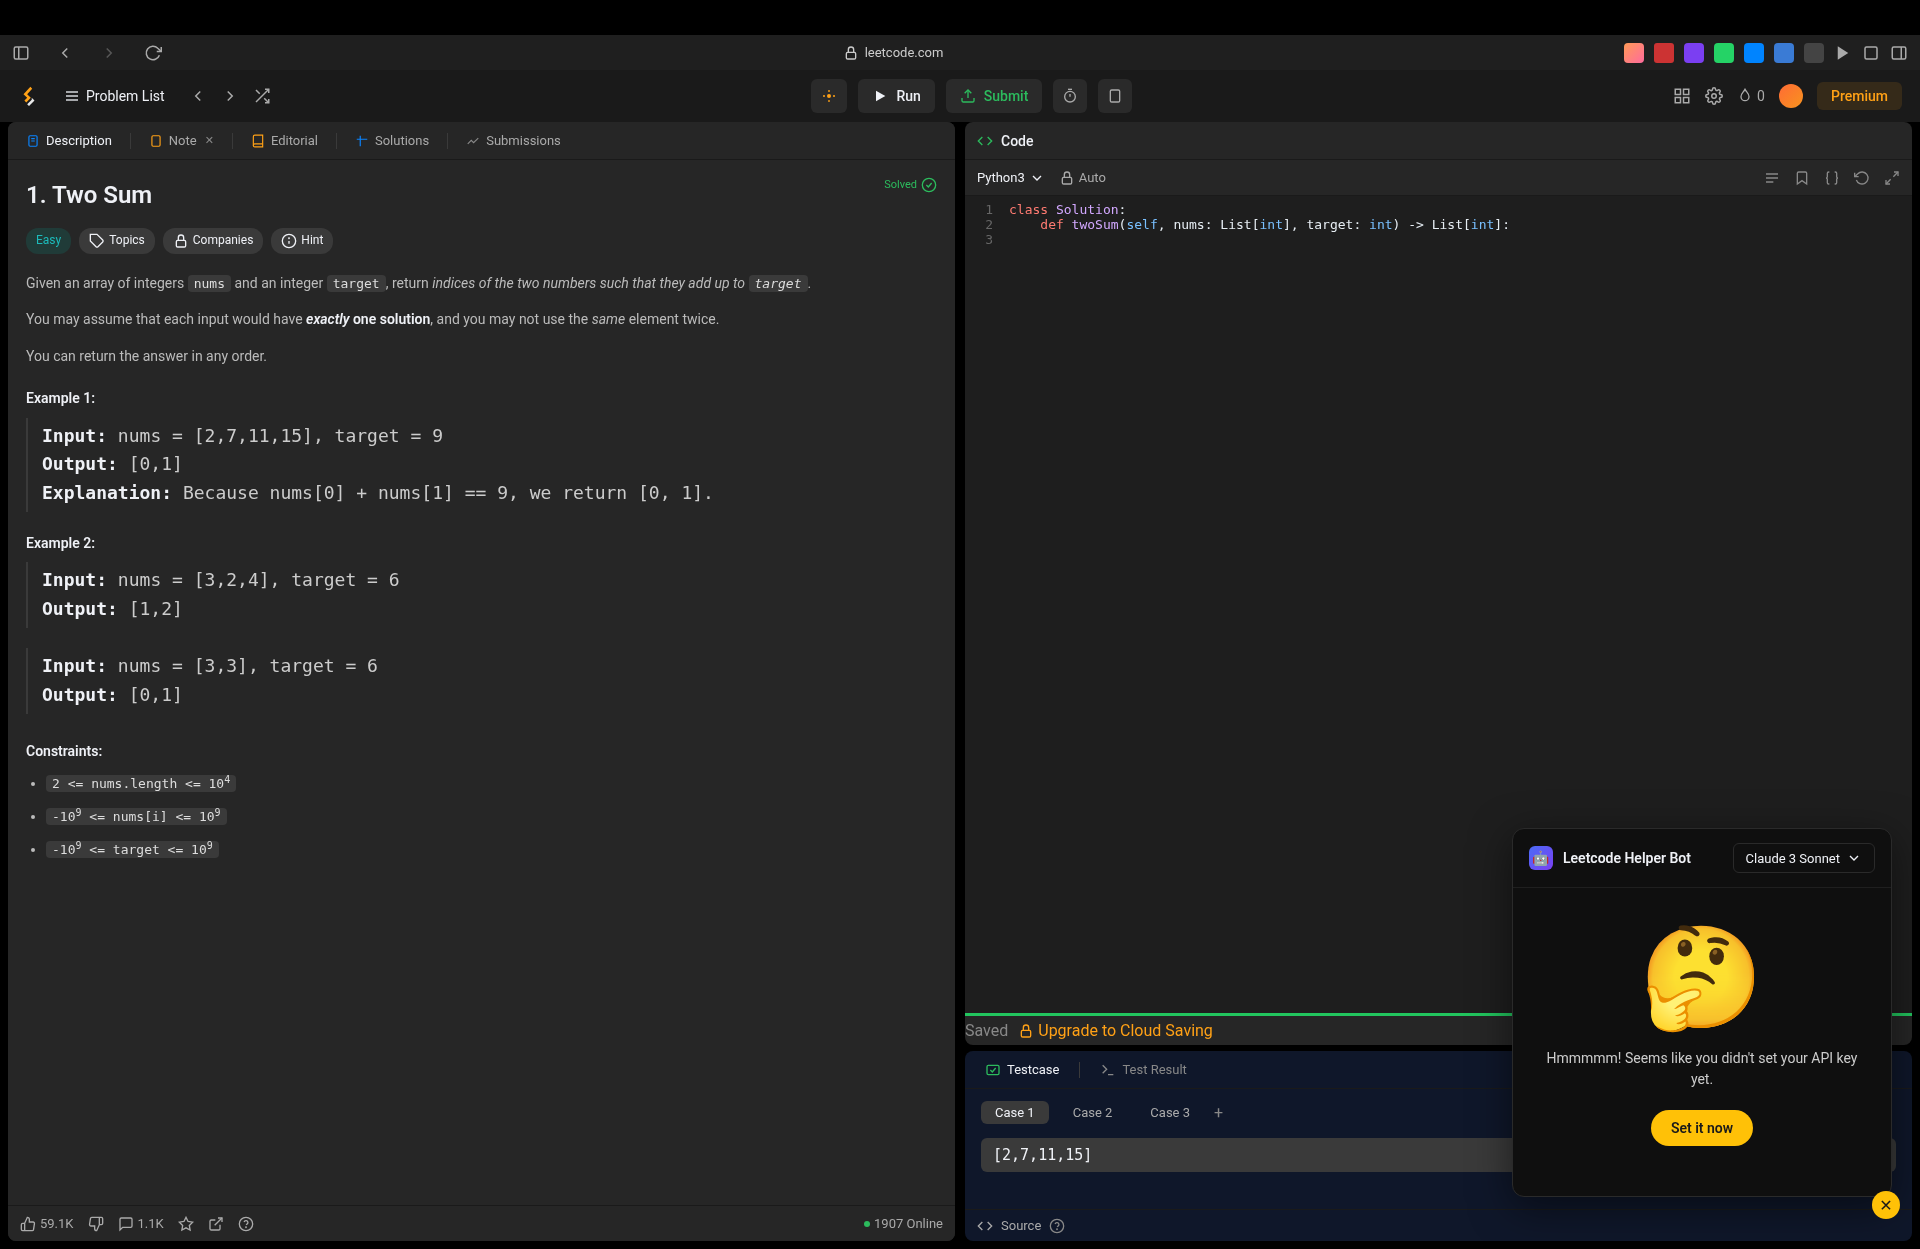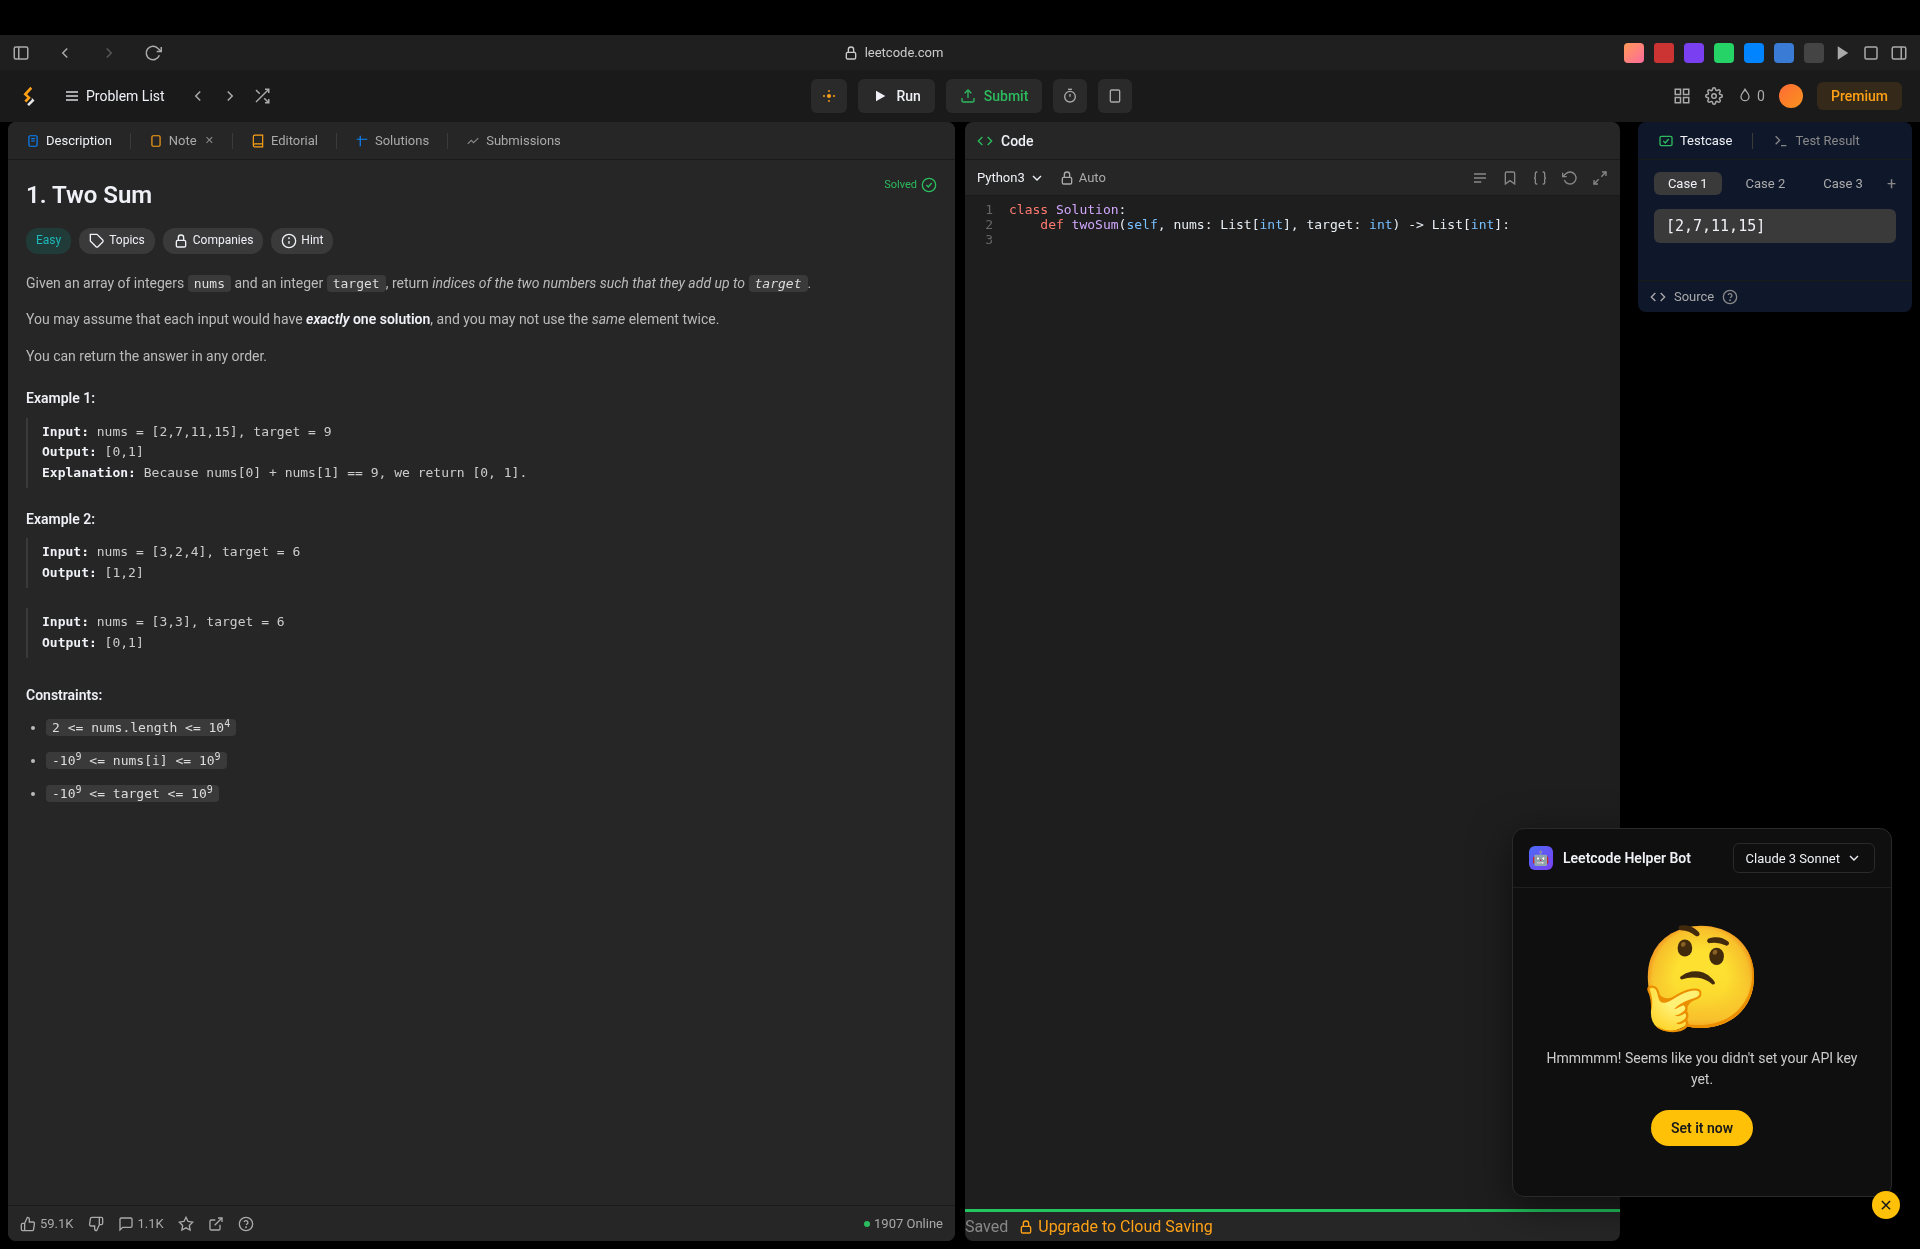--- a/index.html
+++ b/index.html
@@ -52,21 +52,21 @@
 .submit-btn { background: #2a2a2a; padding: 6px 14px; border-radius: 6px; display: flex; align-items: center; gap: 8px; cursor: pointer; font-weight: 500; color: #2cbb5d; }
 .icon-btn { background: #2a2a2a; width: 34px; height: 34px; border-radius: 6px; display: flex; align-items: center; justify-content: center; cursor: pointer; color: #aaa; }
 .right-tools { display: flex; align-items: center; gap: 14px; }
 .streak { display: flex; align-items: center; gap: 4px; color: #aaa; }
 .avatar { width: 24px; height: 24px; border-radius: 50%; background: linear-gradient(135deg, #ff6b35, #f7931e); }
 .premium-btn { background: rgba(255,161,22,0.12); color: #ffa116; padding: 6px 14px; border-radius: 6px; font-weight: 500; cursor: pointer; }
 
 
 .main { display: flex; height: calc(100% - 122px); padding: 0 8px 8px 8px; gap: 10px; }
 .left-panel { flex: 1; min-width: 0; display: flex; flex-direction: column; background: #262626; border-radius: 8px; overflow: hidden; }
-.right-panel { flex: 1; min-width: 0; display: flex; flex-direction: row; gap: 18px; }
+.right-panel { flex: 1; min-width: 0; display: flex; flex-direction: column; gap: 6px; }
 
 
 .tabs { display: flex; align-items: center; height: 38px; padding: 0 8px; gap: 4px; background: #262626; border-bottom: 1px solid #1a1a1a; }
 .tab { display: flex; align-items: center; gap: 6px; padding: 6px 10px; border-radius: 6px; cursor: pointer; color: #aaa; font-size: 13px; }
 .tab.active { color: #eff1f6; }
 .tab-sep { width: 1px; height: 16px; background: #3a3a3a; margin: 0 4px; }
 .tab svg { width: 14px; height: 14px; }
 .close-x { font-size: 11px; margin-left: 2px; color: #888; }
 
 
@@ -76,21 +76,21 @@
 .solved { color: #2cbb5d; font-size: 11px; display: flex; align-items: center; gap: 4px; }
 .chips { display: flex; gap: 8px; margin-bottom: 18px; }
 .chip { background: #3a3a3a; padding: 3px 10px; border-radius: 12px; font-size: 12px; display: flex; align-items: center; gap: 4px; cursor: pointer; }
 .chip.easy { color: #1cbaba; background: rgba(0,184,163,0.15); }
 .content p { margin-bottom: 14px; color: #bbb; }
 .content code { background: #3a3a3a; padding: 1px 6px; border-radius: 4px; font-family: Menlo, Consolas, monospace; font-size: 13px; color: #ddd; }
 .content em { font-style: italic; }
 .content b, .content strong { color: #eff1f6; font-weight: 600; }
 .example { margin: 20px 0 8px; }
 .example-title { font-weight: 600; color: #eff1f6; margin-bottom: 8px; }
-.example-block { border-left: 2px solid #3a3a3a; padding: 4px 0 4px 14px; font-family: Menlo, Consolas, monospace; font-size: 13px; white-space: pre; color: #ccc; margin-bottom: 18px; }
+.example-block { border-left: 2px solid #3a3a3a; padding: 4px 0 4px 14px; font-family: Menlo, Consolas, monospace; font-size: 18px; white-space: pre; color: #ccc; margin-bottom: 18px; }
 .example-block b { color: #eff1f6; }
 .constraints-title { font-weight: 600; color: #eff1f6; margin: 26px 0 10px; }
 .constraints { list-style: disc; padding-left: 20px; color: #bbb; }
 .constraints li { margin-bottom: 10px; }
 .constraints code { font-size: 13px; }
 sup { font-size: 10px; vertical-align: super; }
 
 
 .bottom-bar { height: 36px; border-top: 1px solid #1a1a1a; display: flex; align-items: center; padding: 0 12px; gap: 14px; background: #262626; }
 .bb-item { display: flex; align-items: center; gap: 4px; color: #aaa; font-size: 13px; cursor: pointer; }

